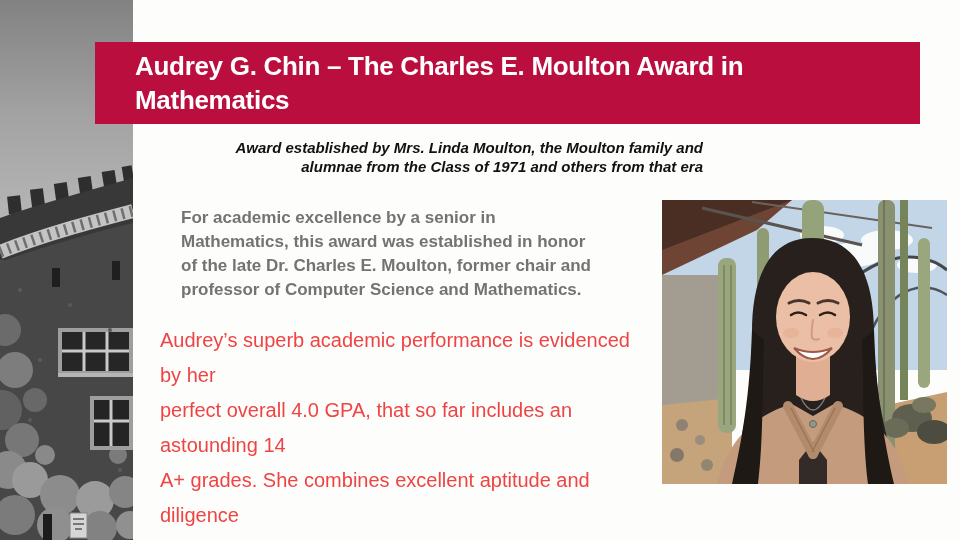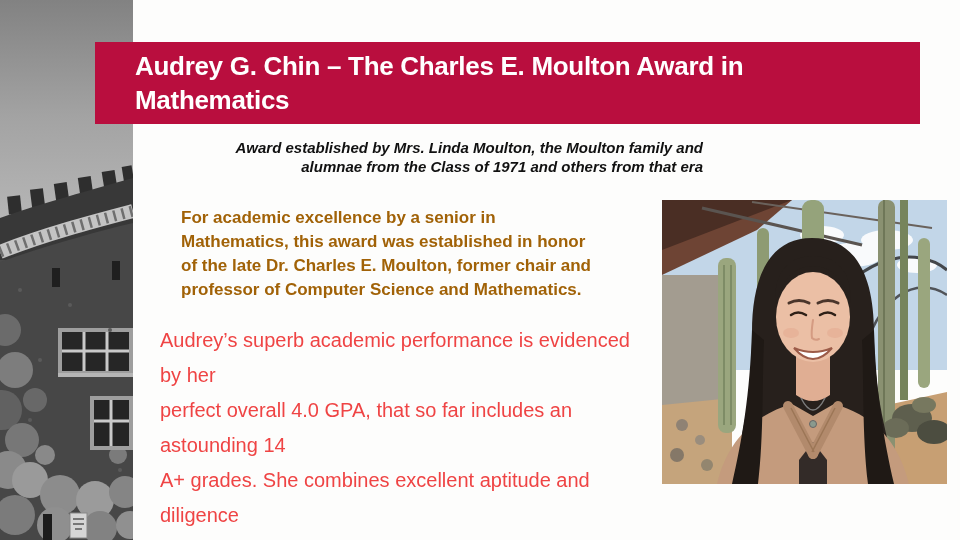--- a/index.html
+++ b/index.html
@@ -28,21 +28,21 @@
 
   .subtitle{
     position:absolute;left:158px;top:138px;width:545px;
     text-align:right;font-size:15px;line-height:19px;
     font-weight:bold;font-style:italic;color:#111;
     white-space:pre-line;
   }
 
   .award-desc{
     position:absolute;left:181px;top:206px;width:478px;
-    font-size:17px;line-height:24px;font-weight:bold;color:#a16207;
+    font-size:17px;line-height:24px;font-weight:bold;color:#737373;
     white-space:pre-line;
   }
 
   .citation{
     position:absolute;left:160px;top:323px;width:495px;
     font-size:20px;line-height:35px;color:#ef4444;
     white-space:pre-line;
   }
 
   .portrait{

